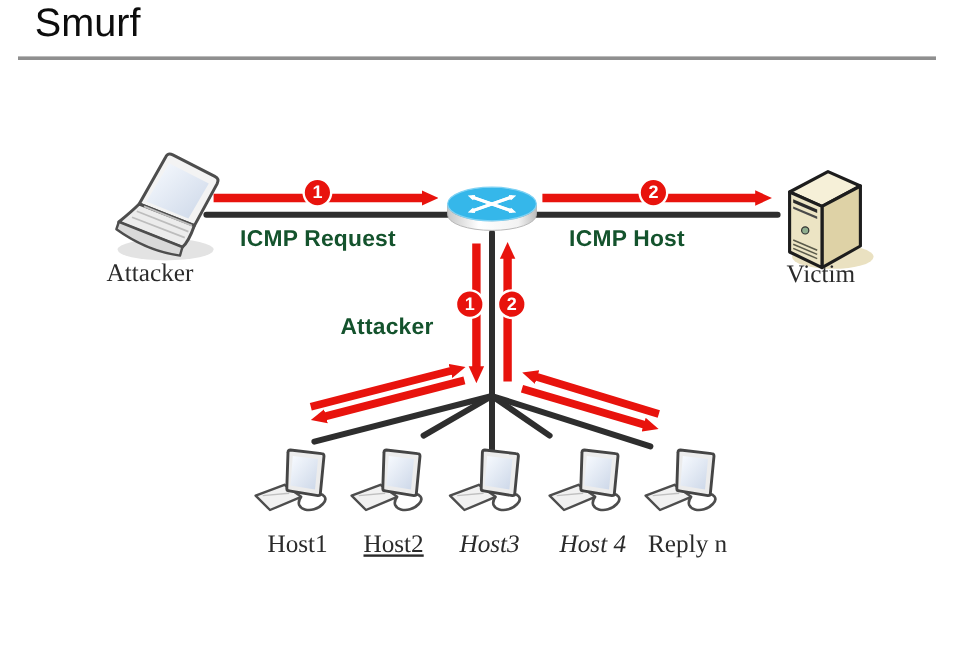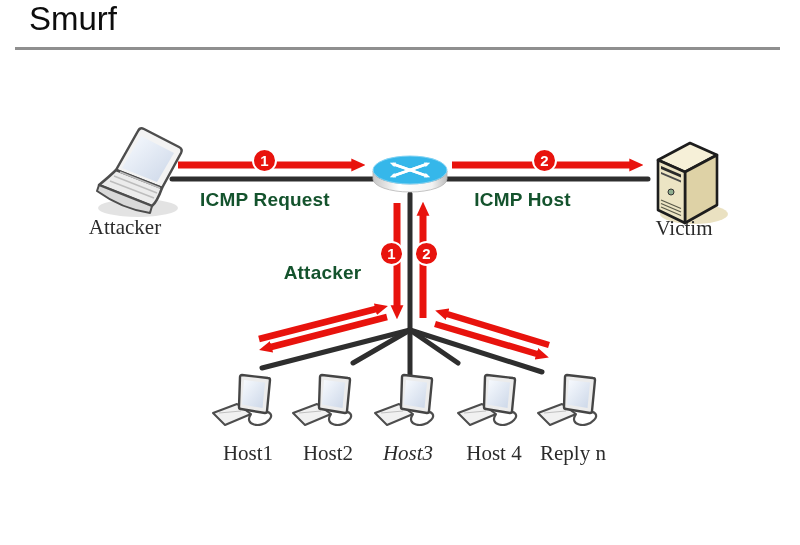--- a/index.html
+++ b/index.html
@@ -170,16 +170,16 @@
 <div id="lbl-request" class="abs red-label">ICMP Request</div>
 <div id="lbl-reply" class="abs red-label">ICMP Host</div>
 <div id="lbl-broadcast" class="abs red-label">Attacker</div>
 
 <div id="badge-request" class="abs badge">1</div>
 <div id="badge-reply" class="abs badge">2</div>
 <div id="badge-bcast-down" class="abs badge">1</div>
 <div id="badge-bcast-up" class="abs badge">2</div>
 
 <div class="abs node-label host-label" style="left:203px;">Host1</div>
-<div class="abs node-label host-label" style="left:283px;">Host2</div>
+<div class="abs node-label host-label" style="left:283px;text-decoration:underline;">Host2</div>
 <div class="abs node-label host-label" style="left:363px;font-style:italic;">Host3</div>
-<div class="abs node-label host-label" style="left:449px;">Host 4</div>
+<div class="abs node-label host-label" style="left:449px;font-style:italic;">Host 4</div>
 <div class="abs node-label host-label" style="left:528px;">Reply n</div>
 
 </body></html>

